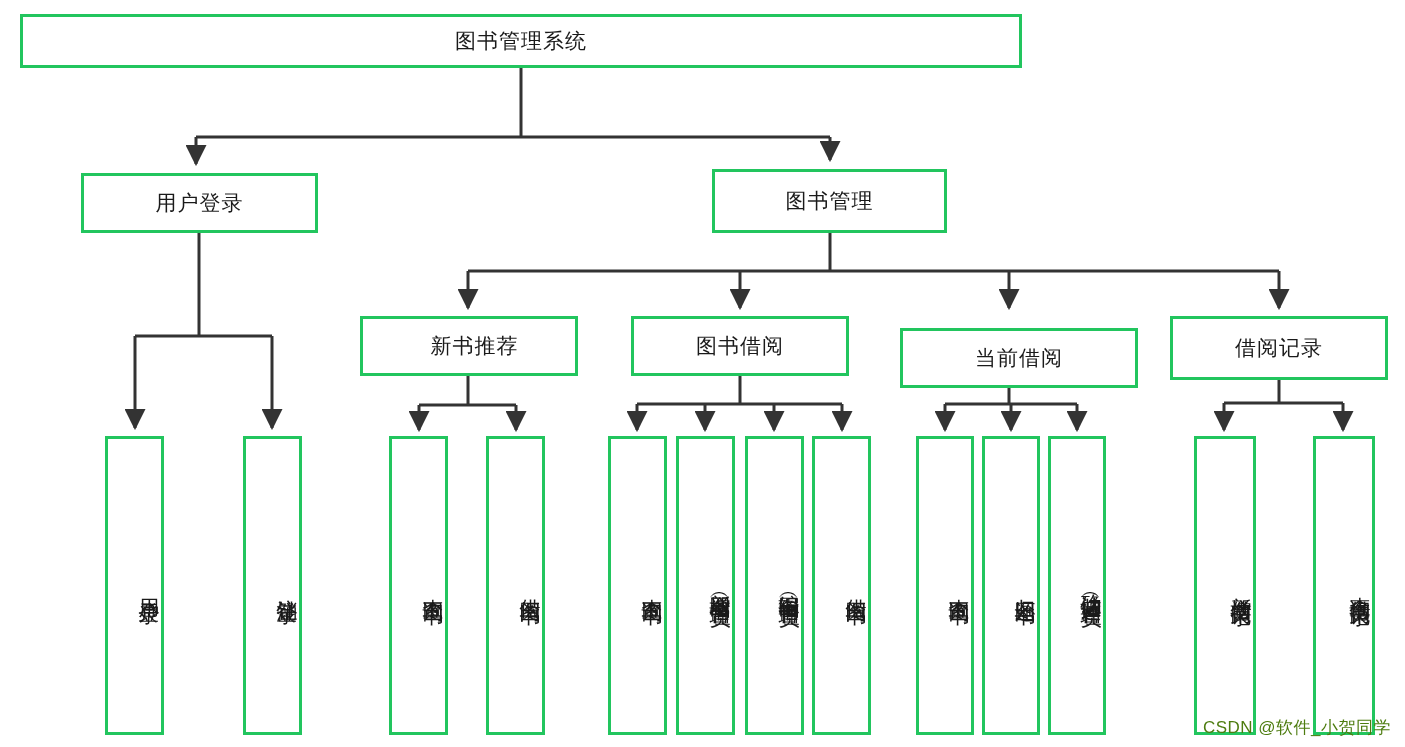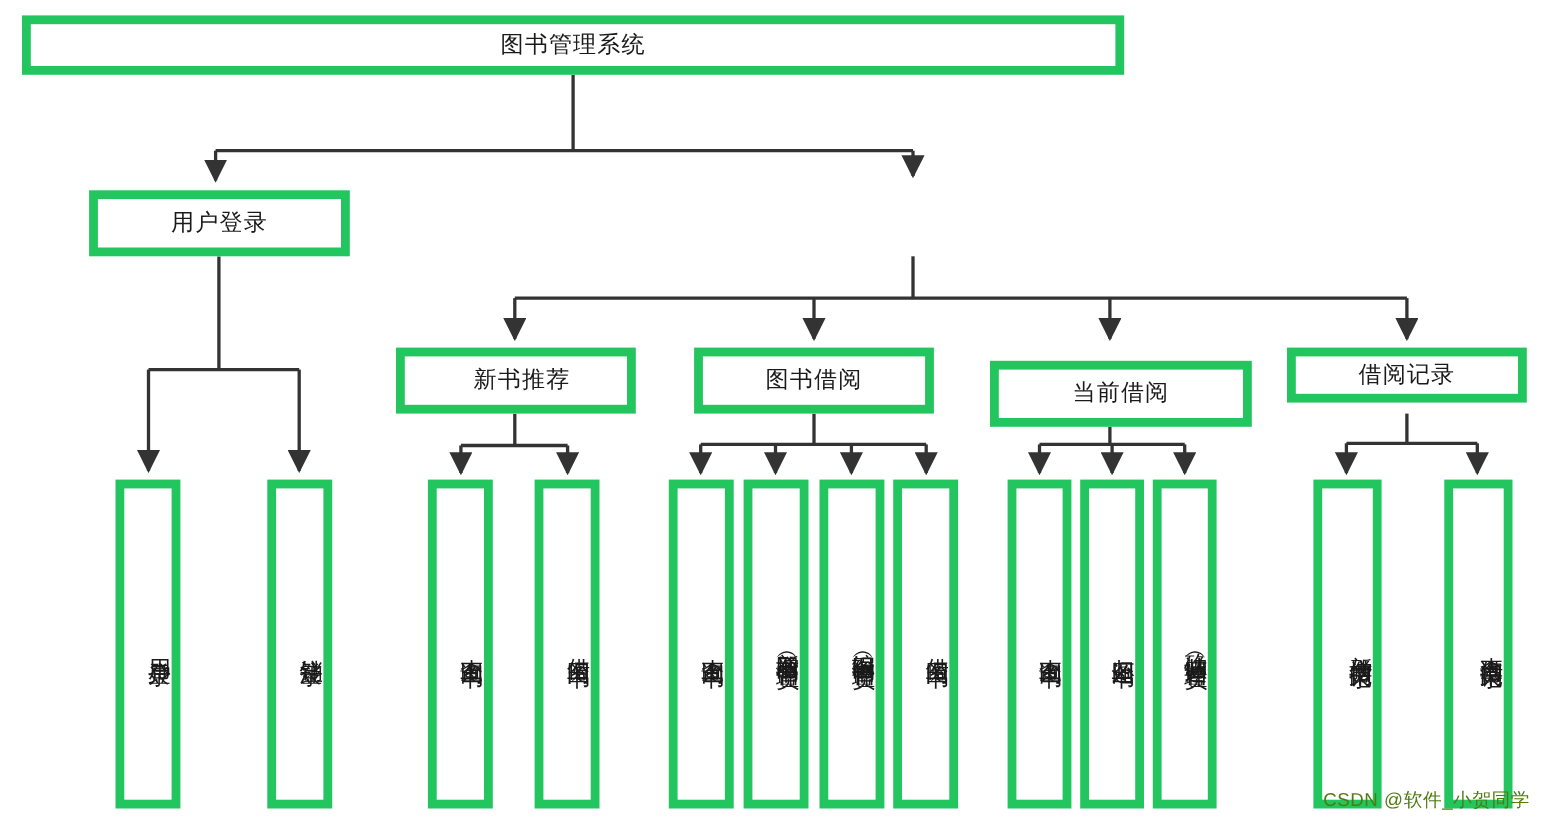--- a/index.html
+++ b/index.html
@@ -23,21 +23,21 @@
     left: 0;
     top: 0;
     width: 1405px;
     height: 747px;
     pointer-events: none;
   }
   .node {
     position: absolute;
     box-sizing: border-box;
     background: #ffffff;
-    border: 8px solid #22c55e;
+    border: 3px solid #22c55e;
     display: flex;
     align-items: center;
     justify-content: center;
     color: #1a1a1a;
     z-index: 2;
   }
   .node.horiz {
     font-size: 21px;
     letter-spacing: 1px;
     line-height: 1.2;
@@ -131,34 +131,37 @@
   </svg>
 
   <div class="node horiz" style="left:20px; top:14px; width:1002px; height:54px;">
     <span class="node-label">图书管理系统</span>
   </div>
 
   <div class="node horiz" style="left:81px; top:173px; width:237px; height:60px;">
     <span class="node-label">用户登录</span>
   </div>
 
+  <div class="node horiz" style="left:712px; top:169px; width:235px; height:64px;">
+    <span class="node-label">图书管理</span>
+  </div>
 
   <div class="node horiz" style="left:360px; top:316px; width:218px; height:60px;padding-left:11px;">
     <span class="node-label">新书推荐</span>
   </div>
 
   <div class="node horiz" style="left:631px; top:316px; width:218px; height:60px;">
     <span class="node-label">图书借阅</span>
   </div>
 
   <div class="node horiz" style="left:900px; top:328px; width:238px; height:60px;">
     <span class="node-label">当前借阅</span>
   </div>
 
-  <div class="node horiz" style="left:1170px; top:316px; width:218px; height:50px;">
+  <div class="node horiz" style="left:1170px; top:316px; width:218px; height:64px;">
     <span class="node-label">借阅记录</span>
   </div>
 
   <div class="node vert" style="left:105px; top:436px; width:59px; height:299px;">
     <span class="node-label">用户登录</span>
   </div>
 
   <div class="node vert" style="left:243px; top:436px; width:59px; height:299px;">
     <span class="node-label">注销登录</span>
   </div>

